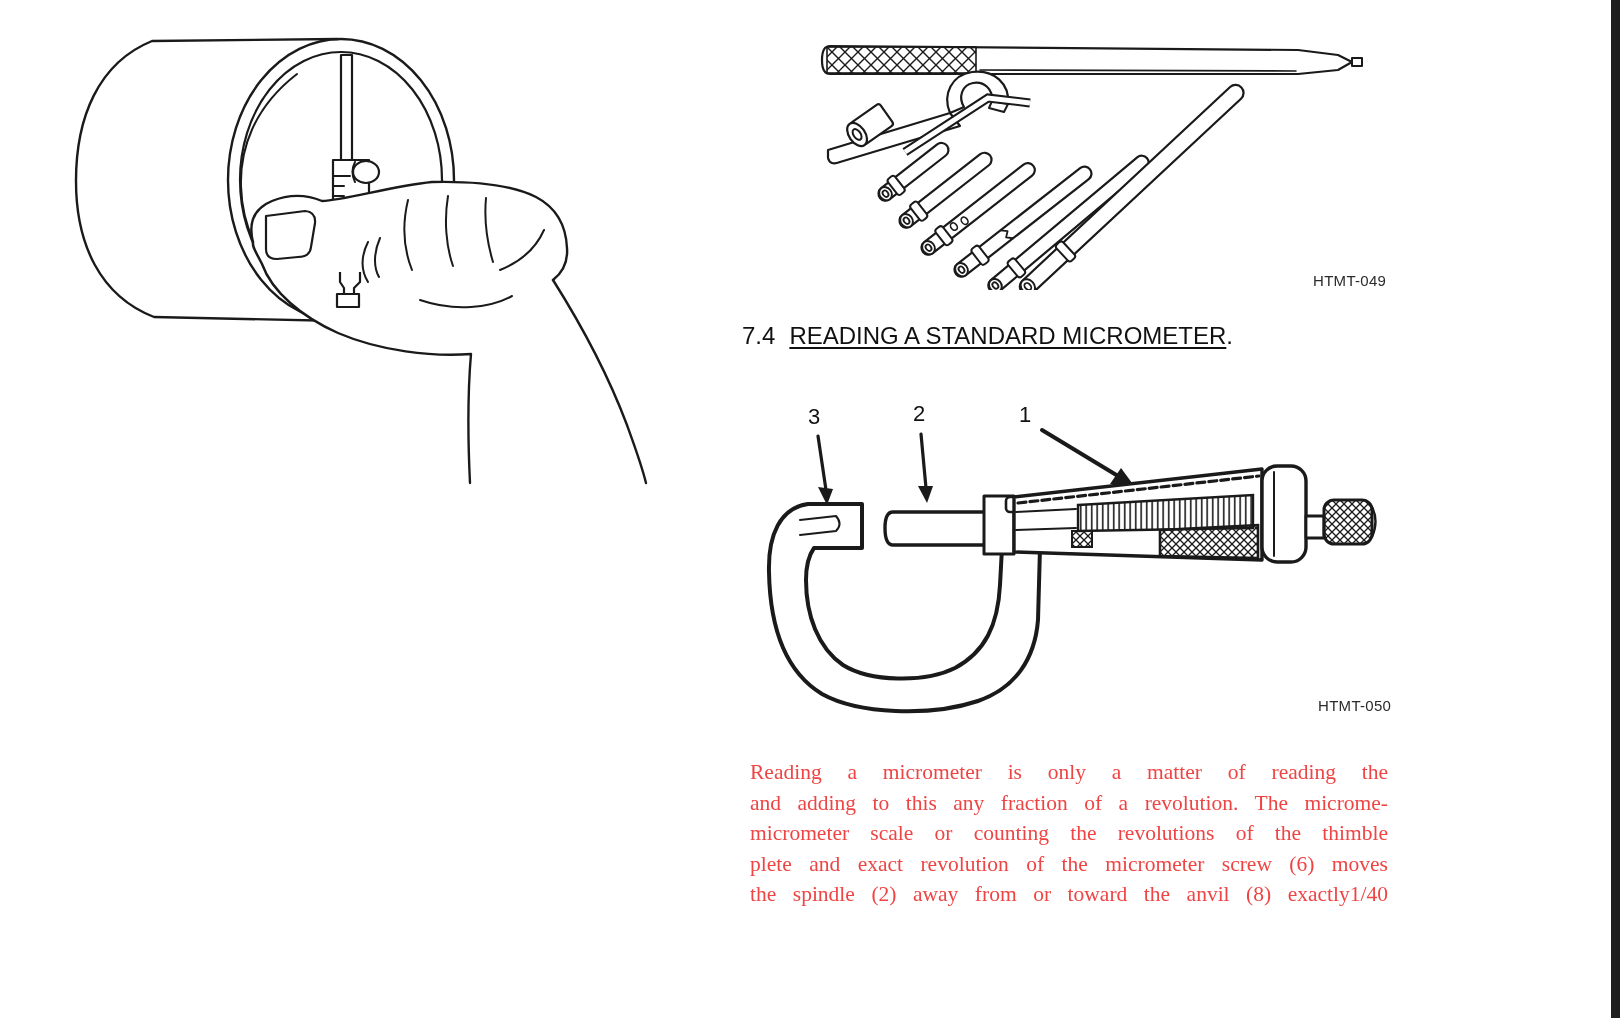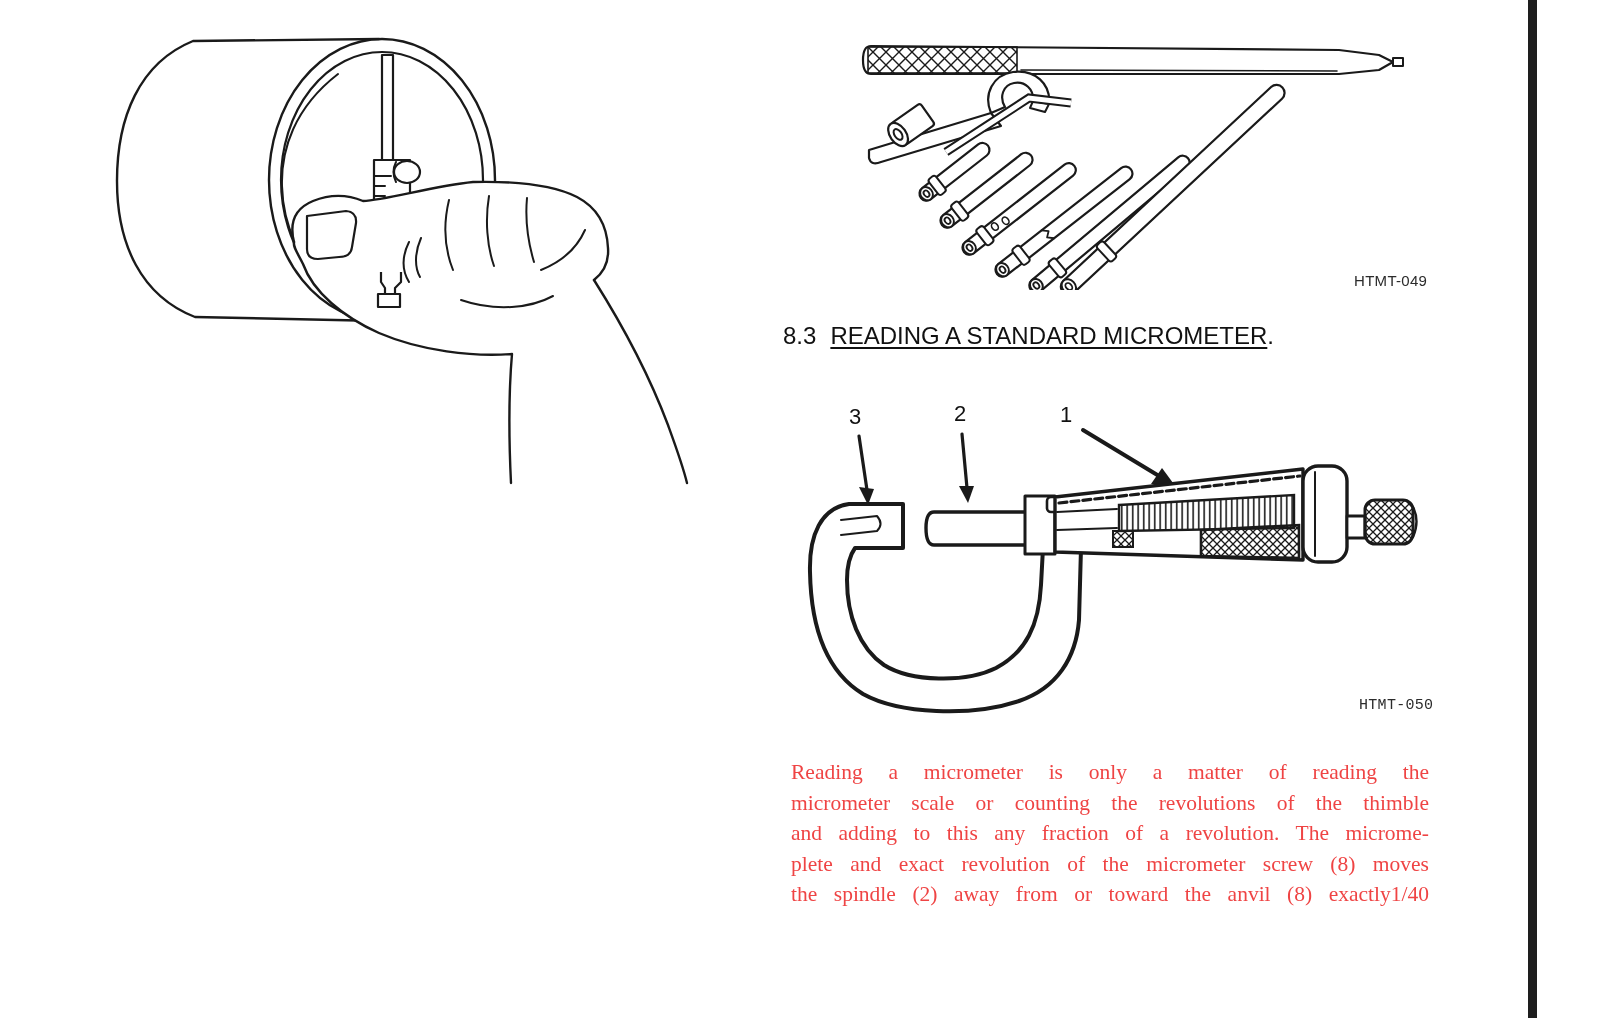--- a/index.html
+++ b/index.html
@@ -1,23 +1,22 @@
 <!DOCTYPE html>
 <html><head>
 <meta charset="utf-8">
 <style>
   html,body{margin:0;padding:0;background:#ffffff;}
   .page{
     position:relative;
-    width:1496px;
+    width:1620px;
     height:1018px;
     background:#ffffff;
     overflow:hidden;
     font-family:"Liberation Sans", sans-serif;
-    margin-left:41px;
   }
   .edge-bar{
     position:absolute; top:0; right:0; width:9px; height:100%;
     background:#1e1e1e;
   }
   .fig{position:absolute;}
   .fig svg{display:block; width:100%; height:100%;}
   .caption{
     position:absolute;
     font-family:"Liberation Sans", sans-serif;
@@ -169,21 +168,21 @@
           <ellipse class="inkfill" stroke-width="1.8" cx="8" cy="0" rx="2.8" ry="4"></ellipse>
           <rect class="inkfill" stroke-width="2" x="55" y="-11" width="9" height="22" rx="3"></rect>
         </g>
       </g>
     </svg>
   </div>
 
   <div class="caption" style="left:1313px; top:272px;">HTMT-049</div>
 
   <div class="heading">
-    <span class="num">8.3</span><span class="title">READING A STANDARD MICROMETER</span><span>.</span>
+    <span class="num">7.4</span><span class="title">READING A STANDARD MICROMETER</span><span>.</span>
   </div>
 
   <div class="fig" style="left:745px; top:385px; width:650px; height:330px;">
     <svg viewBox="745 385 650 330">
       <defs>
         <pattern id="xhC" width="8" height="8" patternUnits="userSpaceOnUse">
           <path d="M0,8 L8,0 M0,0 L8,8" stroke="#1a1a1a" stroke-width="1.3" fill="none"></path>
         </pattern>
         <pattern id="vlC" width="5.5" height="40" patternUnits="userSpaceOnUse">
           <line x1="2.7" y1="0" x2="2.7" y2="40" stroke="#1a1a1a" stroke-width="1.6"></line>
@@ -222,25 +221,25 @@
       <rect class="inkfill" stroke-width="2.8" x="1306" y="516" width="18" height="22"></rect>
       <rect x="1324" y="500" width="48" height="44" rx="10" fill="url(#xhC)" stroke="#1a1a1a" stroke-width="3"></rect>
       <path class="ink" stroke-width="2.4" d="M1372,507 Q1379,521 1372,537"></path>
     </svg>
   </div>
 
   <div class="callout" style="left:808px; top:404px;">3</div>
   <div class="callout" style="left:913px; top:401px;">2</div>
   <div class="callout" style="left:1019px; top:402px;">1</div>
 
-  <div class="caption" style="left:1318px; top:697px;font-family:Liberation Mono, monospace;">HTMT-050</div>
+  <div class="caption" style="left:1318px; top:697px;">HTMT-050</div>
 
   <div class="para">
     <div class="ln">Reading a micrometer is only a matter of reading the</div>
+    <div class="ln">and adding to this any fraction of a revolution. The microme-</div>
     <div class="ln">micrometer scale or counting the revolutions of the thimble</div>
-    <div class="ln">and adding to this any fraction of a revolution. The microme-</div>
-    <div class="ln">plete and exact revolution of the micrometer screw (8) moves</div>
+    <div class="ln">plete and exact revolution of the micrometer screw (6) moves</div>
     <div class="ln">the spindle (2) away from or toward the anvil (8) exactly1/40</div>
   </div>
 
   <div class="edge-bar"></div>
 
 </div>
 
 </body></html>

